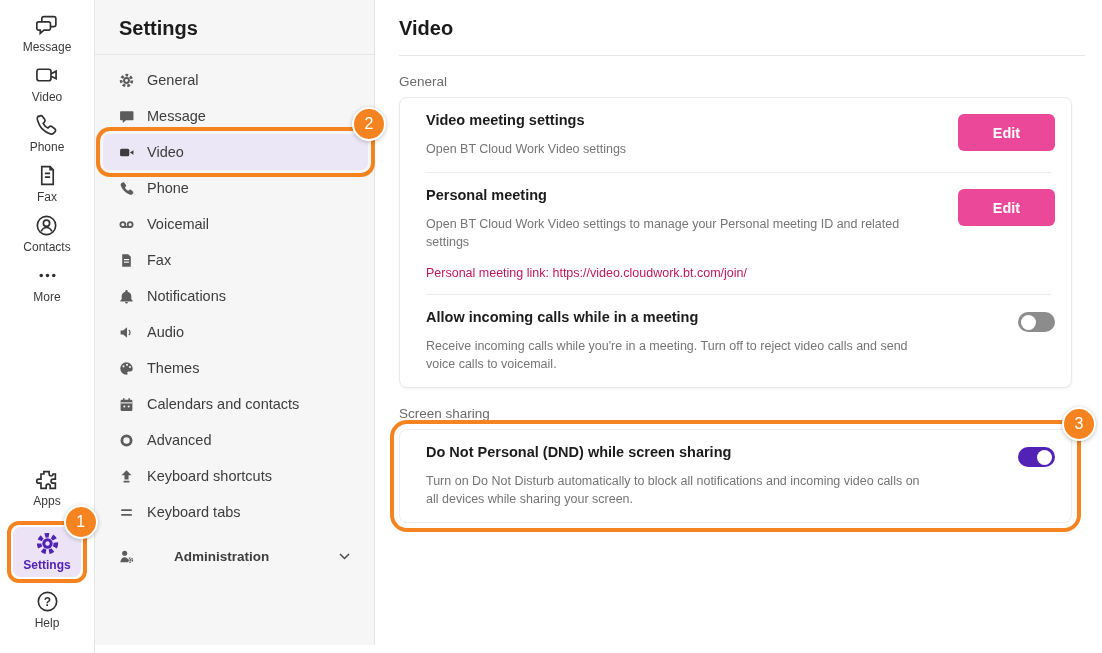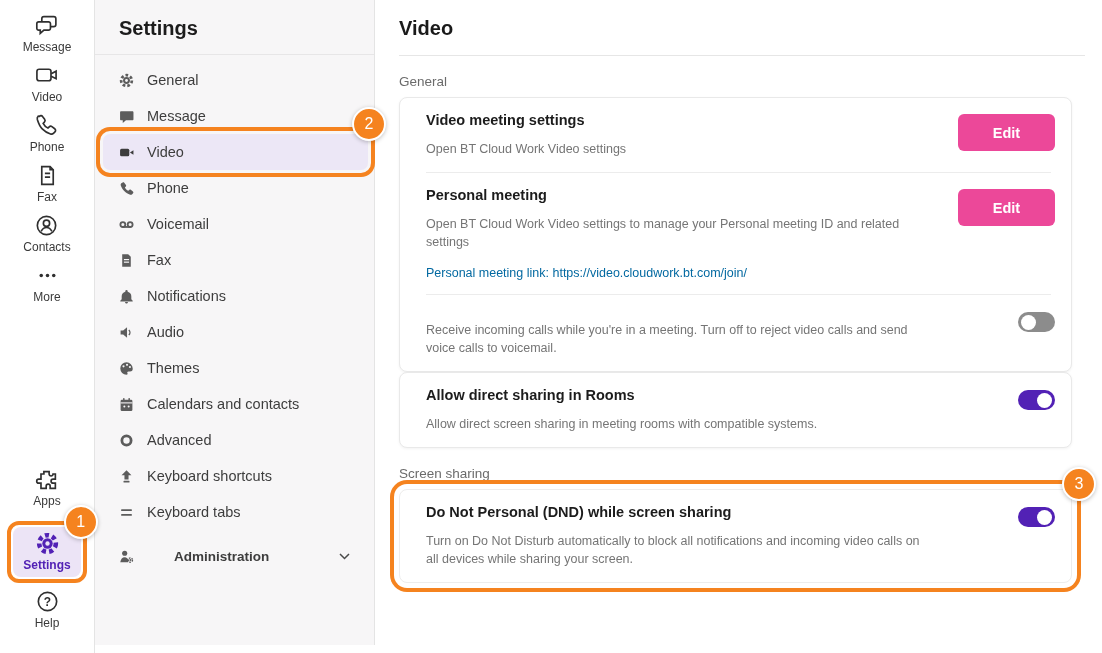--- a/index.html
+++ b/index.html
@@ -43,21 +43,21 @@
   .section-label { font-size:13.5px; color:#6b6b6b; margin:18px 0 8px; }
   .card { background:#fff; border:1px solid #e9e9e9; border-radius:8px;
           box-shadow:0 1px 3px rgba(0,0,0,.05); margin-right:13px; }
   .card.highlight { position:relative; border-color:#ededed;
           box-shadow:0 0 0 5px #fff, 0 0 0 9px #F5831F; }
   .row { display:flex; align-items:flex-start; padding:14px 16px 14px 26px; }
   .sep { border:0; border-top:1px solid #ececec; margin:0 20px 0 26px; }
   .row-text { flex:1; padding-right:24px; }
   .row-title { font-size:14.5px; font-weight:700; color:#1c1c1c; margin-bottom:6px; }
   .row-desc { font-size:12.5px; color:#757575; line-height:18px; max-width:500px;margin-top:12px; }
-  .row-note { font-size:12.5px; color:#0369a1; margin-top:15px; }
+  .row-note { font-size:12.5px; color:#be185d; margin-top:15px; }
   .btn { background:#ec4899; color:#fff; border:none; border-radius:6px; font-weight:700;
          font-size:14.5px; width:97px; height:37px; margin-top:2px; cursor:pointer;
          font-family:inherit; }
   .toggle { width:37px; height:20px; border-radius:10px; position:relative; margin-top:3px;
             cursor:pointer; flex:none; }
   .toggle.off { background:#8c8c8c; }
   .toggle.on  { background:#5221B5; }
   .knob { position:absolute; top:2.5px; width:15px; height:15px; border-radius:50%; background:#fff; }
   .toggle.off .knob { left:3px; }
   .toggle.on  .knob { right:3px; }
@@ -337,39 +337,29 @@
         <div class="row-desc">Open BT Cloud Work Video settings to manage your Personal meeting ID and related settings</div>
         <div class="row-note">Personal meeting link: https://video.cloudwork.bt.com/join/</div>
       </div>
       <button class="btn">Edit</button>
     </div>
 
     <hr class="sep">
 
     <div class="row">
       <div class="row-text">
+        <div class="row-title">Allow incoming calls while in a meeting</div>
         <div class="row-desc">Receive incoming calls while you're in a meeting. Turn off to reject video calls and send voice calls to voicemail.</div>
       </div>
       <div class="toggle off">
           <div class="knob"></div>
         </div>
     </div>
   </div>
 
-  <div class="card">
-    <div class="row">
-      <div class="row-text">
-        <div class="row-title">Allow direct sharing in Rooms</div>
-        <div class="row-desc">Allow direct screen sharing in meeting rooms with compatible systems.</div>
-      </div>
-      <div class="toggle on">
-          <div class="knob"></div>
-        </div>
-    </div>
-  </div>
 
   <div class="section-label">Screen sharing</div>
   <div class="card highlight">
     <div class="badge badge-3">3</div>
     <div class="row">
       <div class="row-text">
         <div class="row-title">Do Not Personal (DND) while screen sharing</div>
         <div class="row-desc">Turn on Do Not Disturb automatically to block all notifications and incoming video calls on all devices while sharing your screen.</div>
       </div>
       <div class="toggle on">

